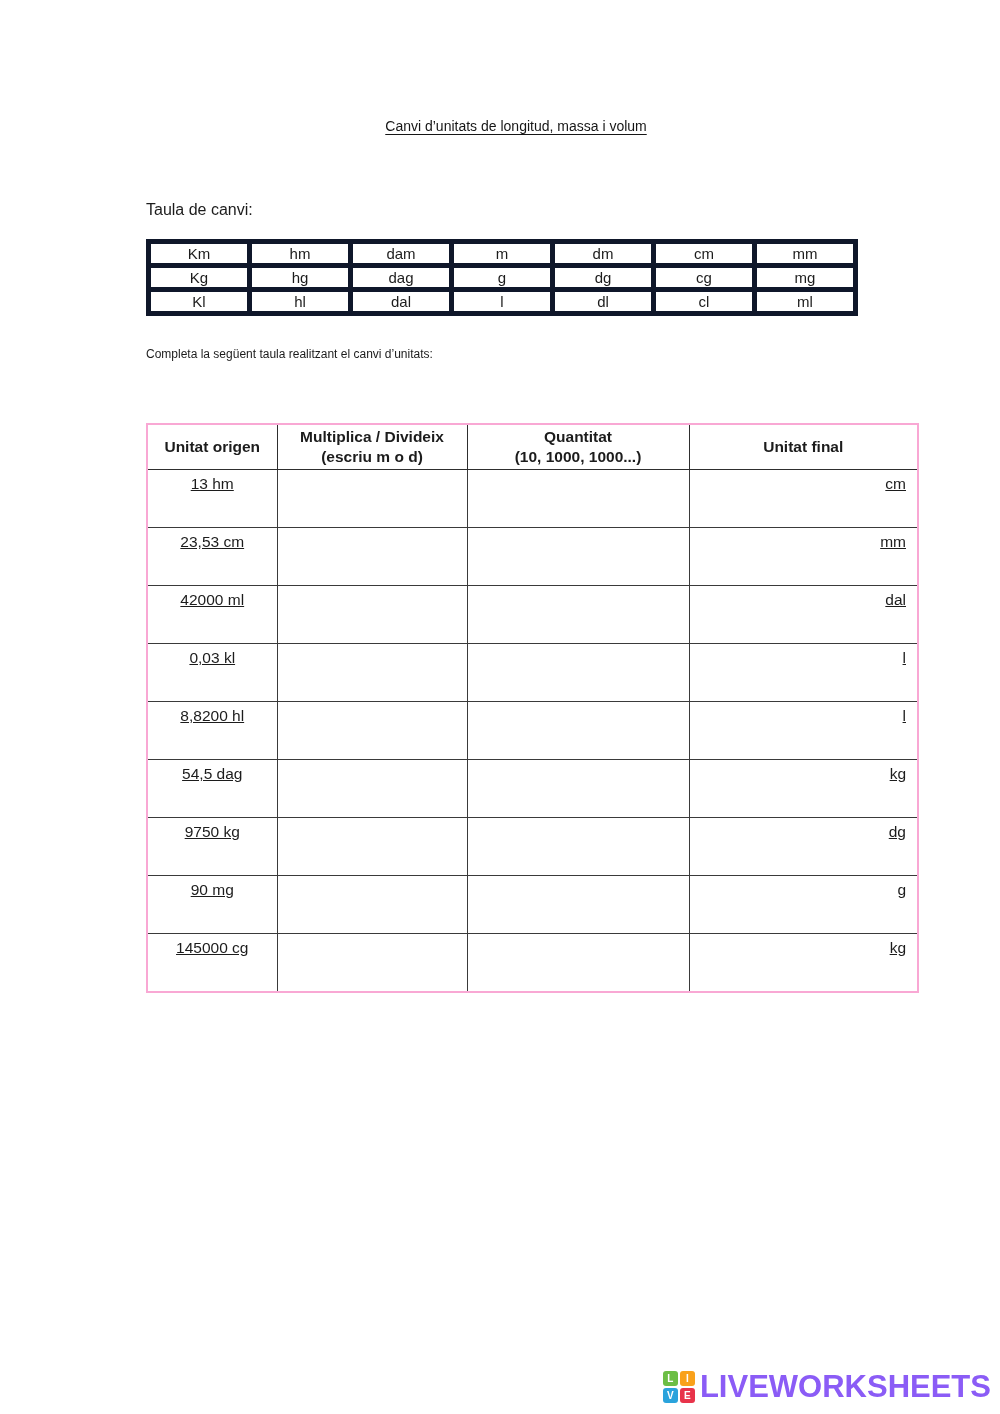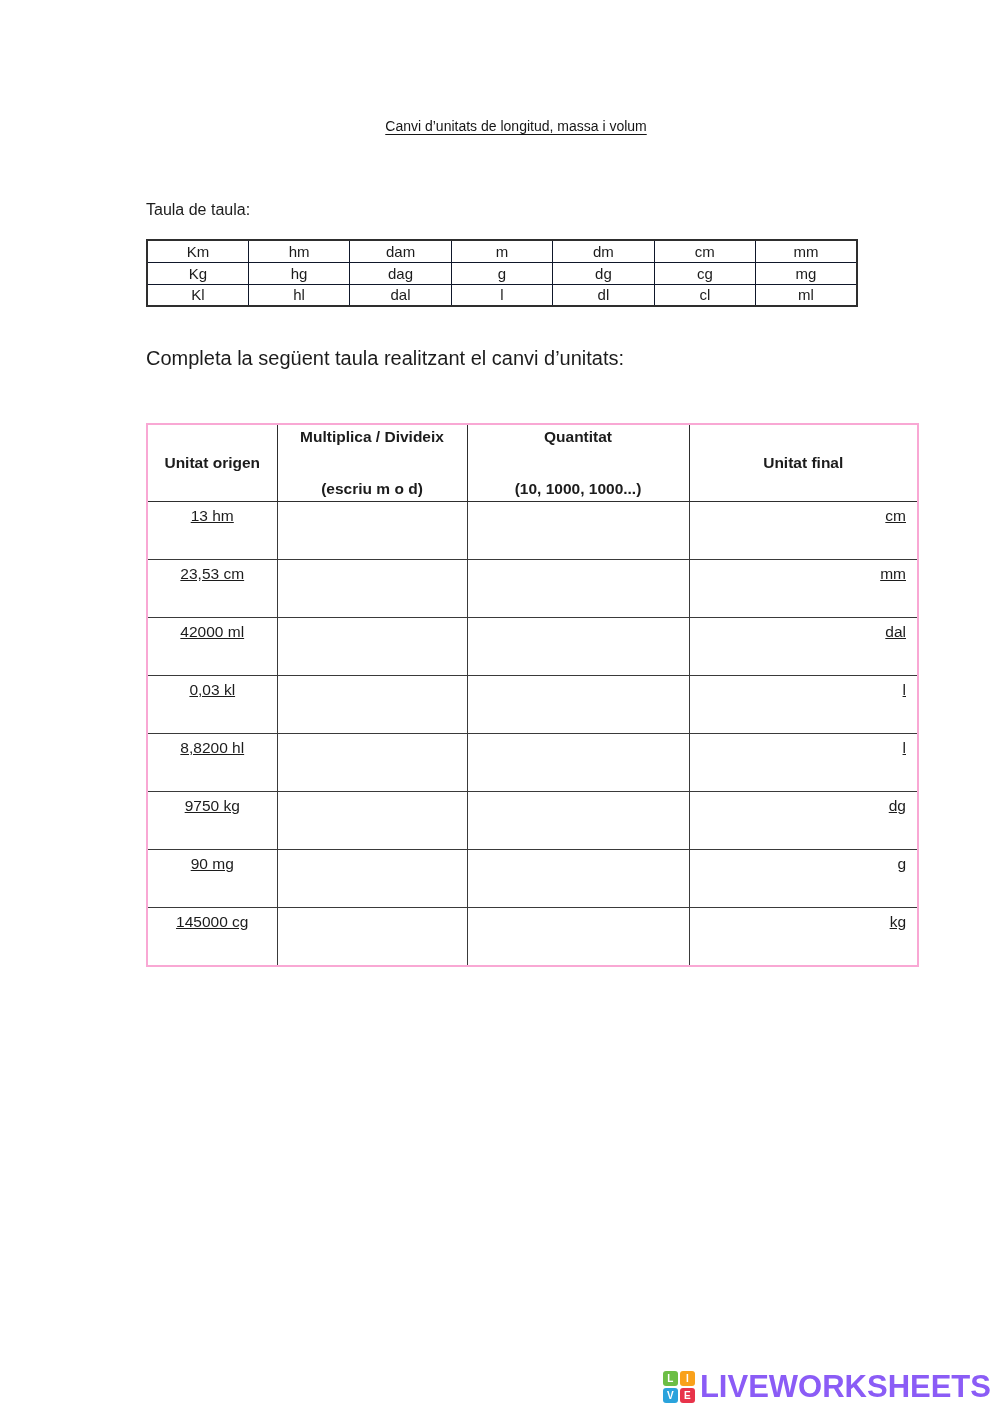--- a/index.html
+++ b/index.html
@@ -33,32 +33,32 @@
 
   table { border-collapse: collapse; table-layout: fixed; }
 
   .guide-table {
     position: absolute;
     top: 239px; left: 146px;
     width: 712px;
     border: 2px solid #2e2e2e;
   }
   .guide-table td {
-    border: 1px solid #0f172a;
+    border: 5px solid #0f172a;
     height: 22px;
     text-align: center;
     vertical-align: middle;
     font-size: 15px;
     padding: 1px 2px;
   }
 
   .instruction {
     position: absolute;
     top: 347px; left: 146px;
-    font-size: 20px;
+    font-size: 12px;
   }
 
   .main-table {
     position: absolute;
     top: 423px; left: 146px;
     width: 771px;
     border: 2px solid #f9a8d4;
   }
   .main-table th {
     border: 1px solid #2e2e2e;
@@ -74,21 +74,21 @@
     border: 1px solid #3a3a3a;
     height: 58px;
     vertical-align: top;
     font-size: 15.5px;
     padding: 5px 6px;
     text-decoration: underline;
   }
   .main-table td.c-origen { text-align: center; }
   .main-table td.c-answer { background: #ffffff; }
   .main-table td.c-final  { text-align: right; padding-right: 11px; }
-  .hdr-line2 { font-weight: 700; display: block; margin-top: 32px; }
+  .hdr-line2 { font-weight: 700; display: block; }
   .hdr-line2:empty { display: none; }
 
   .logo {
     position: absolute;
     top: 1369px; right: 9px;
     display: flex;
     align-items: center;
     gap: 5px;
   }
   .logo-grid {
@@ -113,21 +113,21 @@
     letter-spacing: 0px;
   }
 </style>
 </head>
 <body>
 
 <div class="page">
 
   <h1 class="title">Canvi d’unitats de longitud, massa i volum</h1>
 
-  <div class="guide-label">Taula de taula:</div>
+  <div class="guide-label">Taula de canvi:</div>
 
   <table class="guide-table">
     <tbody>
         <tr>
       <td>Km</td>
       <td>hm</td>
       <td>dam</td>
       <td>m</td>
       <td>dm</td>
       <td>cm</td>
@@ -206,20 +206,26 @@
       <td class="c-answer"></td>
       <td class="c-final">l</td>
     </tr>
     <tr>
       <td class="c-origen">8,8200 hl</td>
       <td class="c-answer"></td>
       <td class="c-answer"></td>
       <td class="c-final">l</td>
     </tr>
     <tr>
+      <td class="c-origen">54,5 dag</td>
+      <td class="c-answer"></td>
+      <td class="c-answer"></td>
+      <td class="c-final">kg</td>
+    </tr>
+    <tr>
       <td class="c-origen">9750 kg</td>
       <td class="c-answer"></td>
       <td class="c-answer"></td>
       <td class="c-final">dg</td>
     </tr>
     <tr>
       <td class="c-origen">90 mg</td>
       <td class="c-answer"></td>
       <td class="c-answer"></td>
       <td class="c-final">g</td>

